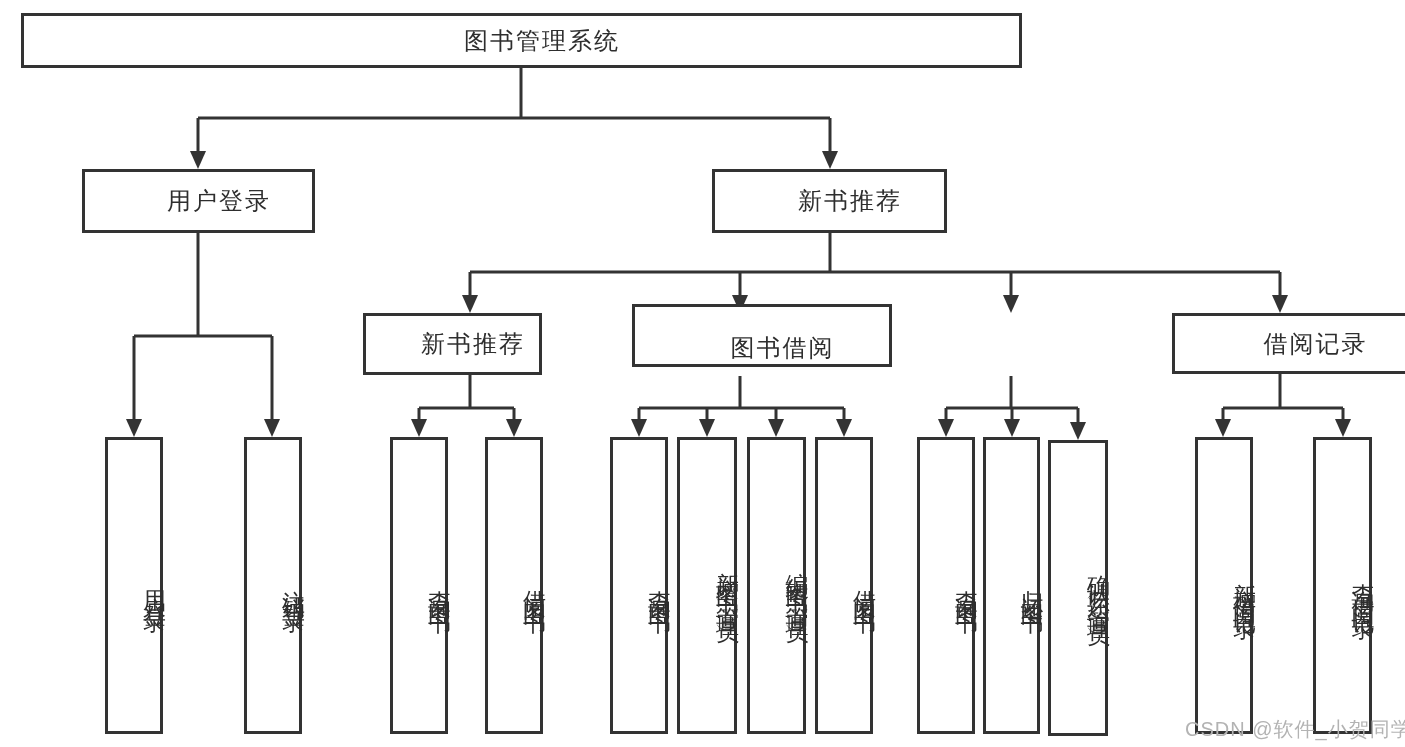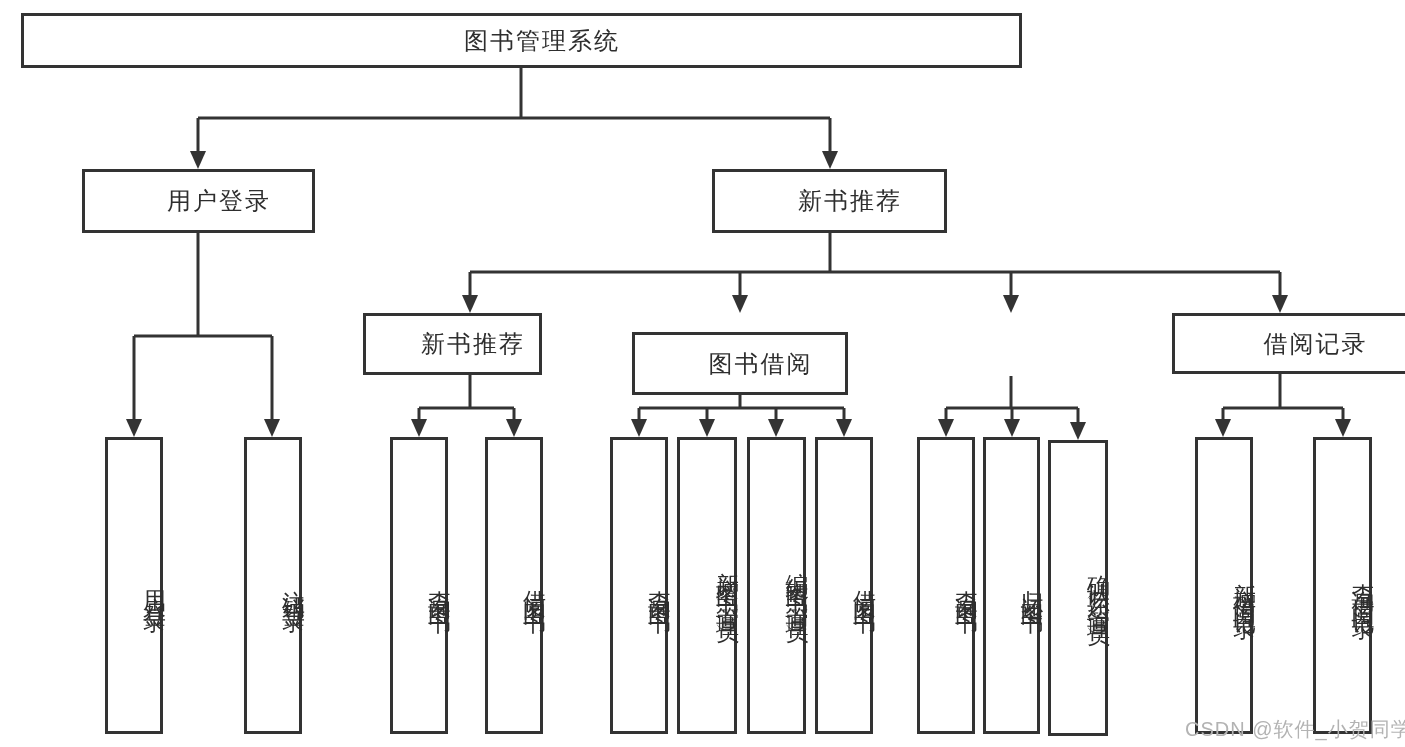--- a/index.html
+++ b/index.html
@@ -100,21 +100,21 @@
   <div class="node hnode" style="left:82px;top:169px;width:233px;height:64px;">
     <span>用户登录</span>
   </div>
   <div class="node hnode" style="left:712px;top:169px;width:235px;height:64px;">
     <span>新书推荐</span>
   </div>
 
   <div class="node hnode" style="left:363px;top:313px;width:179px;height:62px;">
     <span>新书推荐</span>
   </div>
-  <div class="node hnode" style="left:632px;top:332px;width:216px;height:63px;">
+  <div class="node hnode" style="left:632px;top:304px;width:260px;height:63px;align-items:flex-end;">
     <span>图书借阅</span>
   </div>
   <div class="node hnode" style="left:1172px;top:313px;width:246px;height:61px;">
     <span>借阅记录</span>
   </div>
 
   <div class="node vnode" style="left:105px;top:437px;width:58px;height:297px;">
     <span class="vtext">用户登录</span>
   </div>
   <div class="node vnode" style="left:244px;top:437px;width:58px;height:297px;">

